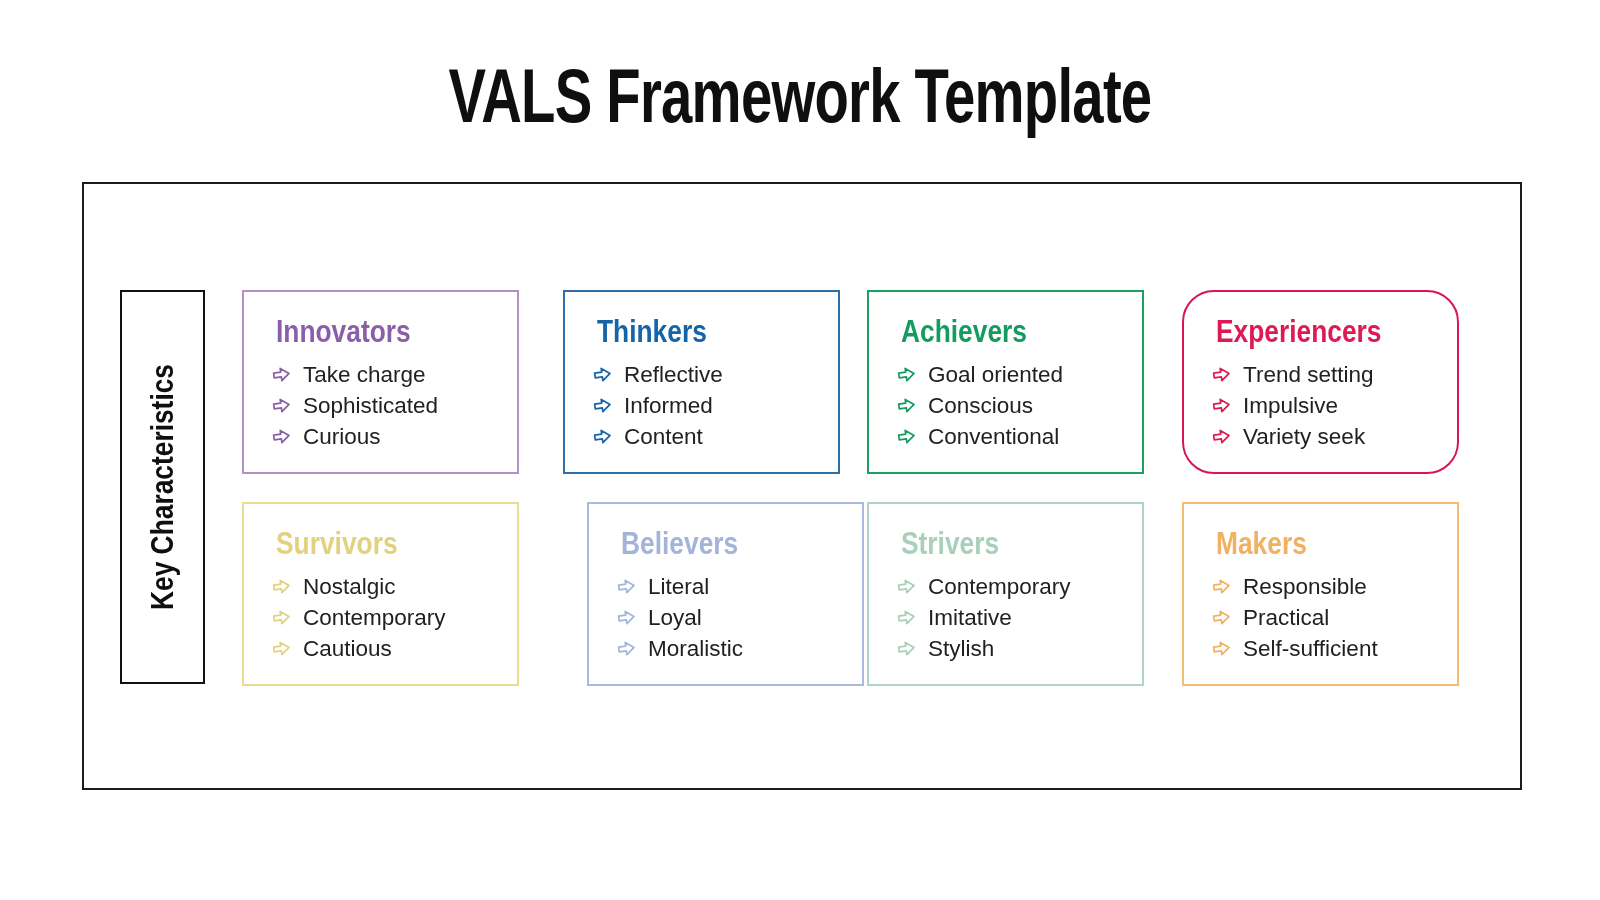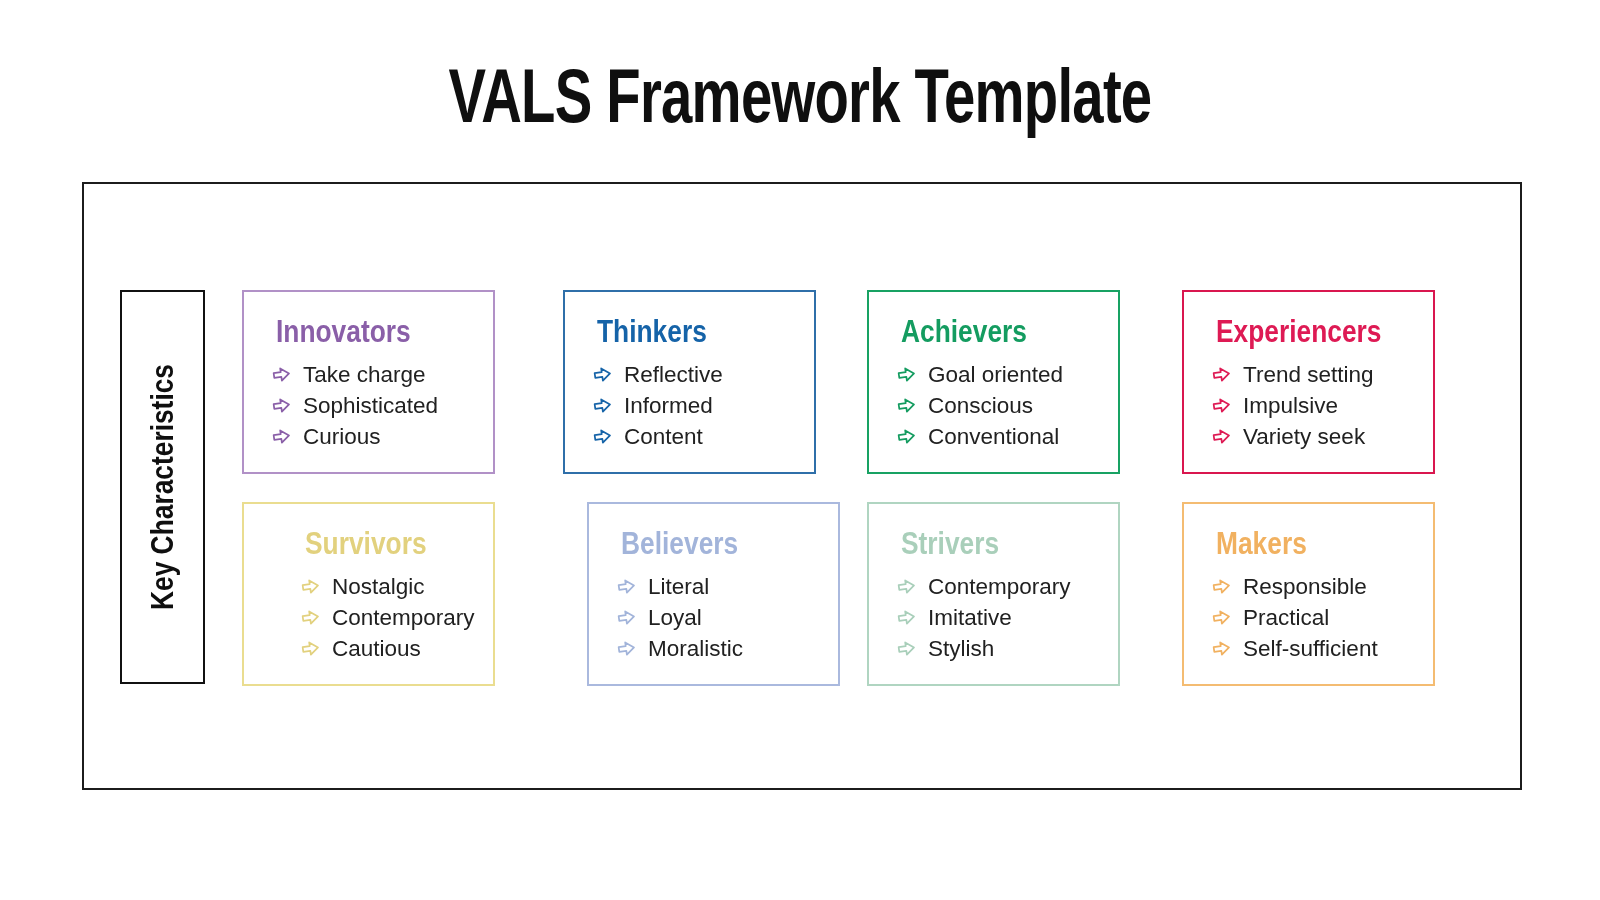--- a/index.html
+++ b/index.html
@@ -48,21 +48,21 @@
     white-space: nowrap;
     transform: rotate(-90deg) scaleX(0.85);
     font-size: 31px;
     font-weight: 700;
     color: #0f0f0f;
   }
 
   
   .seg {
     position: absolute;
-    width: 253px; height: 184px;
+    width: 277px; height: 184px;
     border: 2px solid;
     background: #ffffff;
     padding-top: 22px;
   }
   .c0 { left: 158px; }
   .c1 { left: 479px; }
   .c2 { left: 783px; }
   .c3 { left: 1098px; }
   .r0 { top: 106px; }
   .r1 { top: 318px; }
@@ -188,21 +188,21 @@
         <span class="arrow" style="color: rgb(20, 156, 96);">
             <svg viewBox="0 0 22 20">
               <path d="M3 7.5 L10.5 7.5 L10.5 3.5 L19 10 L10.5 16.5 L10.5 12.5 L3 12.5 Z" fill="#ffffff" stroke="currentColor" stroke-width="1.8" stroke-linejoin="round" transform="rotate(-8 11 10)"></path>
             </svg>
           </span>
         <span>Conventional</span>
       </li>
     </ul>
   </div>
 
-  <div class="seg c3 r0" style="border-color: rgb(217, 23, 79);">
+  <div class="seg c3 r0" style="border-color: rgb(217, 23, 79); border-radius: 32px;">
     <h2 style="color: rgb(222, 26, 84);">Experiencers</h2>
     <ul>
       <li>
         <span class="arrow" style="color: rgb(222, 26, 84);">
             <svg viewBox="0 0 22 20">
               <path d="M3 7.5 L10.5 7.5 L10.5 3.5 L19 10 L10.5 16.5 L10.5 12.5 L3 12.5 Z" fill="#ffffff" stroke="currentColor" stroke-width="1.8" stroke-linejoin="round" transform="rotate(-8 11 10)"></path>
             </svg>
           </span>
         <span>Trend setting</span>
       </li>
@@ -218,21 +218,21 @@
         <span class="arrow" style="color: rgb(222, 26, 84);">
             <svg viewBox="0 0 22 20">
               <path d="M3 7.5 L10.5 7.5 L10.5 3.5 L19 10 L10.5 16.5 L10.5 12.5 L3 12.5 Z" fill="#ffffff" stroke="currentColor" stroke-width="1.8" stroke-linejoin="round" transform="rotate(-8 11 10)"></path>
             </svg>
           </span>
         <span>Variety seek</span>
       </li>
     </ul>
   </div>
 
-  <div class="seg c0 r1" style="border-color: rgb(234, 221, 144); padding-left: 29px;">
+  <div class="seg c0 r1" style="border-color: rgb(234, 221, 144);">
     <h2 style="color: rgb(226, 209, 126);">Survivors</h2>
     <ul>
       <li>
         <span class="arrow" style="color: rgb(226, 209, 126);">
             <svg viewBox="0 0 22 20">
               <path d="M3 7.5 L10.5 7.5 L10.5 3.5 L19 10 L10.5 16.5 L10.5 12.5 L3 12.5 Z" fill="#ffffff" stroke="currentColor" stroke-width="1.8" stroke-linejoin="round" transform="rotate(-8 11 10)"></path>
             </svg>
           </span>
         <span>Nostalgic</span>
       </li>

